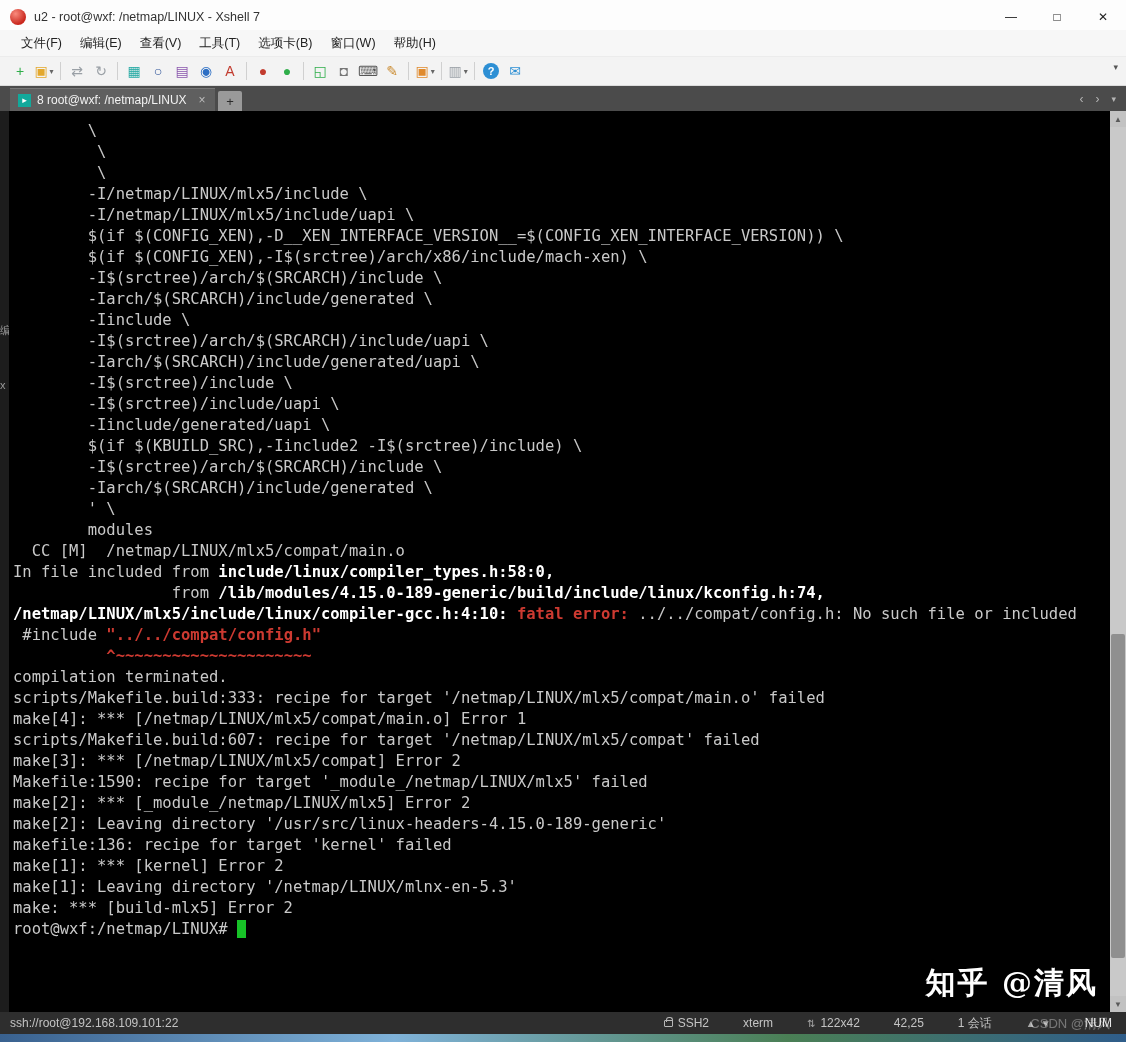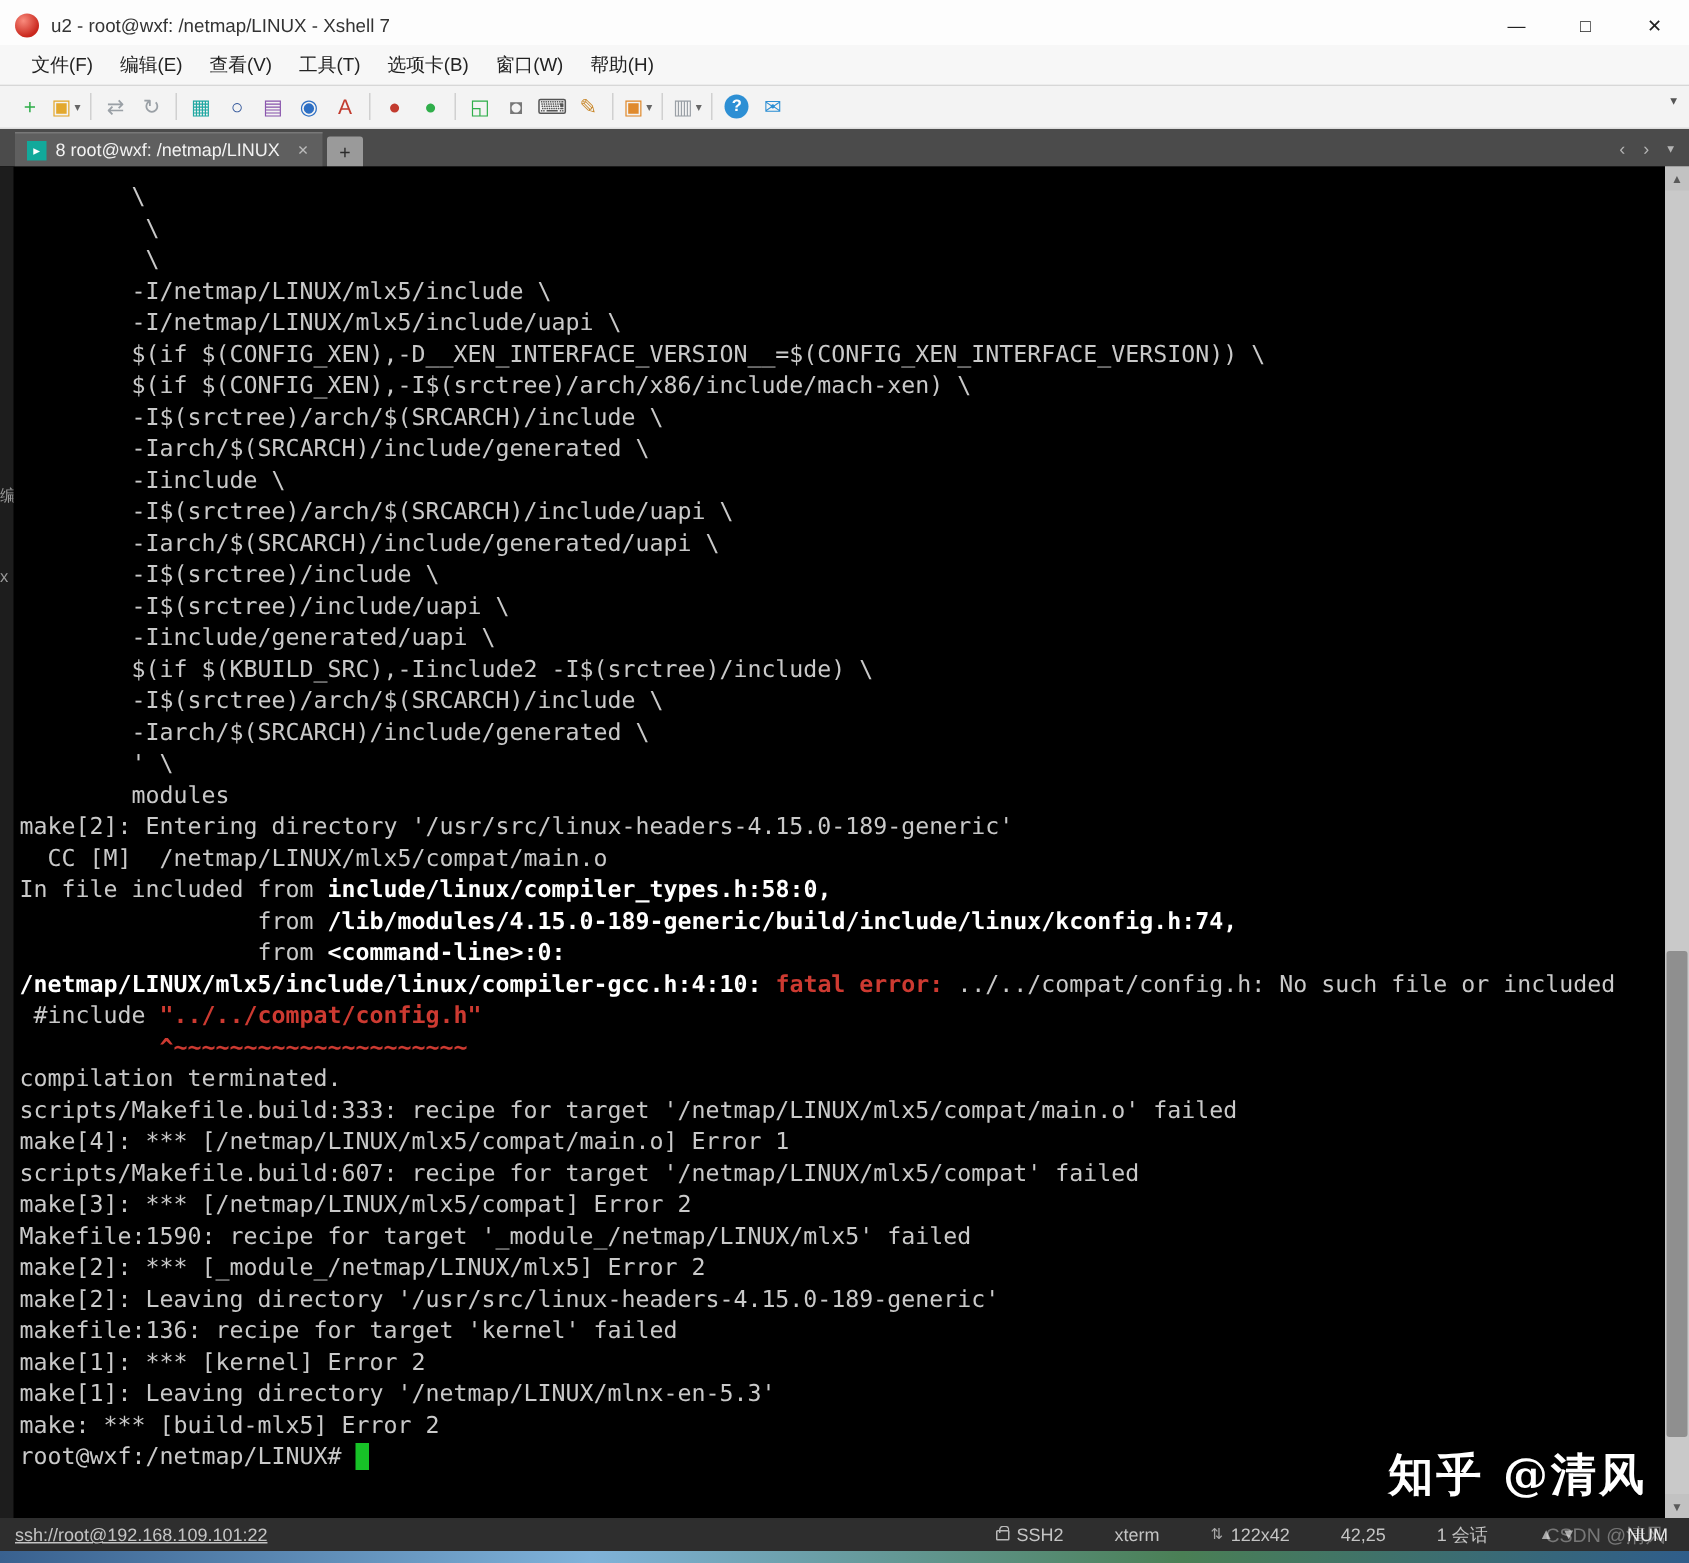--- a/index.html
+++ b/index.html
@@ -70,21 +70,21 @@
   .scrollbar { position:absolute; top:111px; right:0; width:16px; bottom:30px; background:#c9c9c9; }
   .sb-btn { position:absolute; left:0; width:16px; height:16px; display:flex; align-items:center;
             justify-content:center; font-size:8px; color:#5a5a5a; background:#c2c2c2; }
   .sb-up { top:0; } .sb-down { bottom:0; }
   .sb-thumb { position:absolute; left:1px; width:14px; top:58%; height:36%;
               background:#8f8f8f; border-radius:2px; }
 
   
   .statusbar { position:absolute; left:0; right:0; bottom:8px; height:22px; background:#2e2e2e;
                display:flex; align-items:center; padding:0 10px; color:#c4c4c4; font-size:12px; }
-  .sb-left { display:flex; align-items:center;text-decoration:underline; }
+  .sb-left { display:flex; align-items:center; }
   .sb-right { margin-left:auto; display:flex; align-items:center; gap:18px; padding-right:4px; }
   .sb-item { display:flex; align-items:center; gap:5px; white-space:nowrap;padding-left:16px; }
   .mini-lock { width:9px; height:7px; border:1px solid #b8b8b8; border-radius:1px; position:relative;
                display:inline-block; }
   .mini-lock::before { content:""; position:absolute; top:-4px; left:1px; width:5px; height:4px;
                        border:1px solid #b8b8b8; border-bottom:none; border-radius:3px 3px 0 0; }
   .sb-ico { font-size:10px; color:#a8a8a8; }
   .num { color:#e8e8e8; }
 
   
@@ -222,25 +222,23 @@
       <div class="term-line"><span class="seg-n">        -I$(srctree)/arch/$(SRCARCH)/include/uapi \</span></div>
       <div class="term-line"><span class="seg-n">        -Iarch/$(SRCARCH)/include/generated/uapi \</span></div>
       <div class="term-line"><span class="seg-n">        -I$(srctree)/include \</span></div>
       <div class="term-line"><span class="seg-n">        -I$(srctree)/include/uapi \</span></div>
       <div class="term-line"><span class="seg-n">        -Iinclude/generated/uapi \</span></div>
       <div class="term-line"><span class="seg-n">        $(if $(KBUILD_SRC),-Iinclude2 -I$(srctree)/include) \</span></div>
       <div class="term-line"><span class="seg-n">        -I$(srctree)/arch/$(SRCARCH)/include \</span></div>
       <div class="term-line"><span class="seg-n">        -Iarch/$(SRCARCH)/include/generated \</span></div>
       <div class="term-line"><span class="seg-n">        ' \</span></div>
       <div class="term-line"><span class="seg-n">        modules</span></div>
-      <div class="term-line"><span class="seg-n">make[2]: Entering directory '/usr/src/linux-headers-4.15.0-189-generic'</span></div>
       <div class="term-line"><span class="seg-n">  CC [M]  /netmap/LINUX/mlx5/compat/main.o</span></div>
       <div class="term-line"><span class="seg-n">In file included from </span><span class="seg-b">include/linux/compiler_types.h:58:0,</span></div>
       <div class="term-line"><span class="seg-n">                 from </span><span class="seg-b">/lib/modules/4.15.0-189-generic/build/include/linux/kconfig.h:74,</span></div>
-      <div class="term-line"><span class="seg-n">                 from </span><span class="seg-b">&lt;command-line&gt;:0:</span></div>
       <div class="term-line"><span class="seg-b">/netmap/LINUX/mlx5/include/linux/compiler-gcc.h:4:10: </span><span class="seg-r">fatal error: </span><span class="seg-n">../../compat/config.h: No such file or included</span></div>
       <div class="term-line"><span class="seg-n"> #include </span><span class="seg-r">"../../compat/config.h"</span></div>
       <div class="term-line"><span class="seg-n">          </span><span class="seg-r">^~~~~~~~~~~~~~~~~~~~~~</span></div>
       <div class="term-line"><span class="seg-n">compilation terminated.</span></div>
       <div class="term-line"><span class="seg-n">scripts/Makefile.build:333: recipe for target '/netmap/LINUX/mlx5/compat/main.o' failed</span></div>
       <div class="term-line"><span class="seg-n">make[4]: *** [/netmap/LINUX/mlx5/compat/main.o] Error 1</span></div>
       <div class="term-line"><span class="seg-n">scripts/Makefile.build:607: recipe for target '/netmap/LINUX/mlx5/compat' failed</span></div>
       <div class="term-line"><span class="seg-n">make[3]: *** [/netmap/LINUX/mlx5/compat] Error 2</span></div>
       <div class="term-line"><span class="seg-n">Makefile:1590: recipe for target '_module_/netmap/LINUX/mlx5' failed</span></div>
       <div class="term-line"><span class="seg-n">make[2]: *** [_module_/netmap/LINUX/mlx5] Error 2</span></div>

